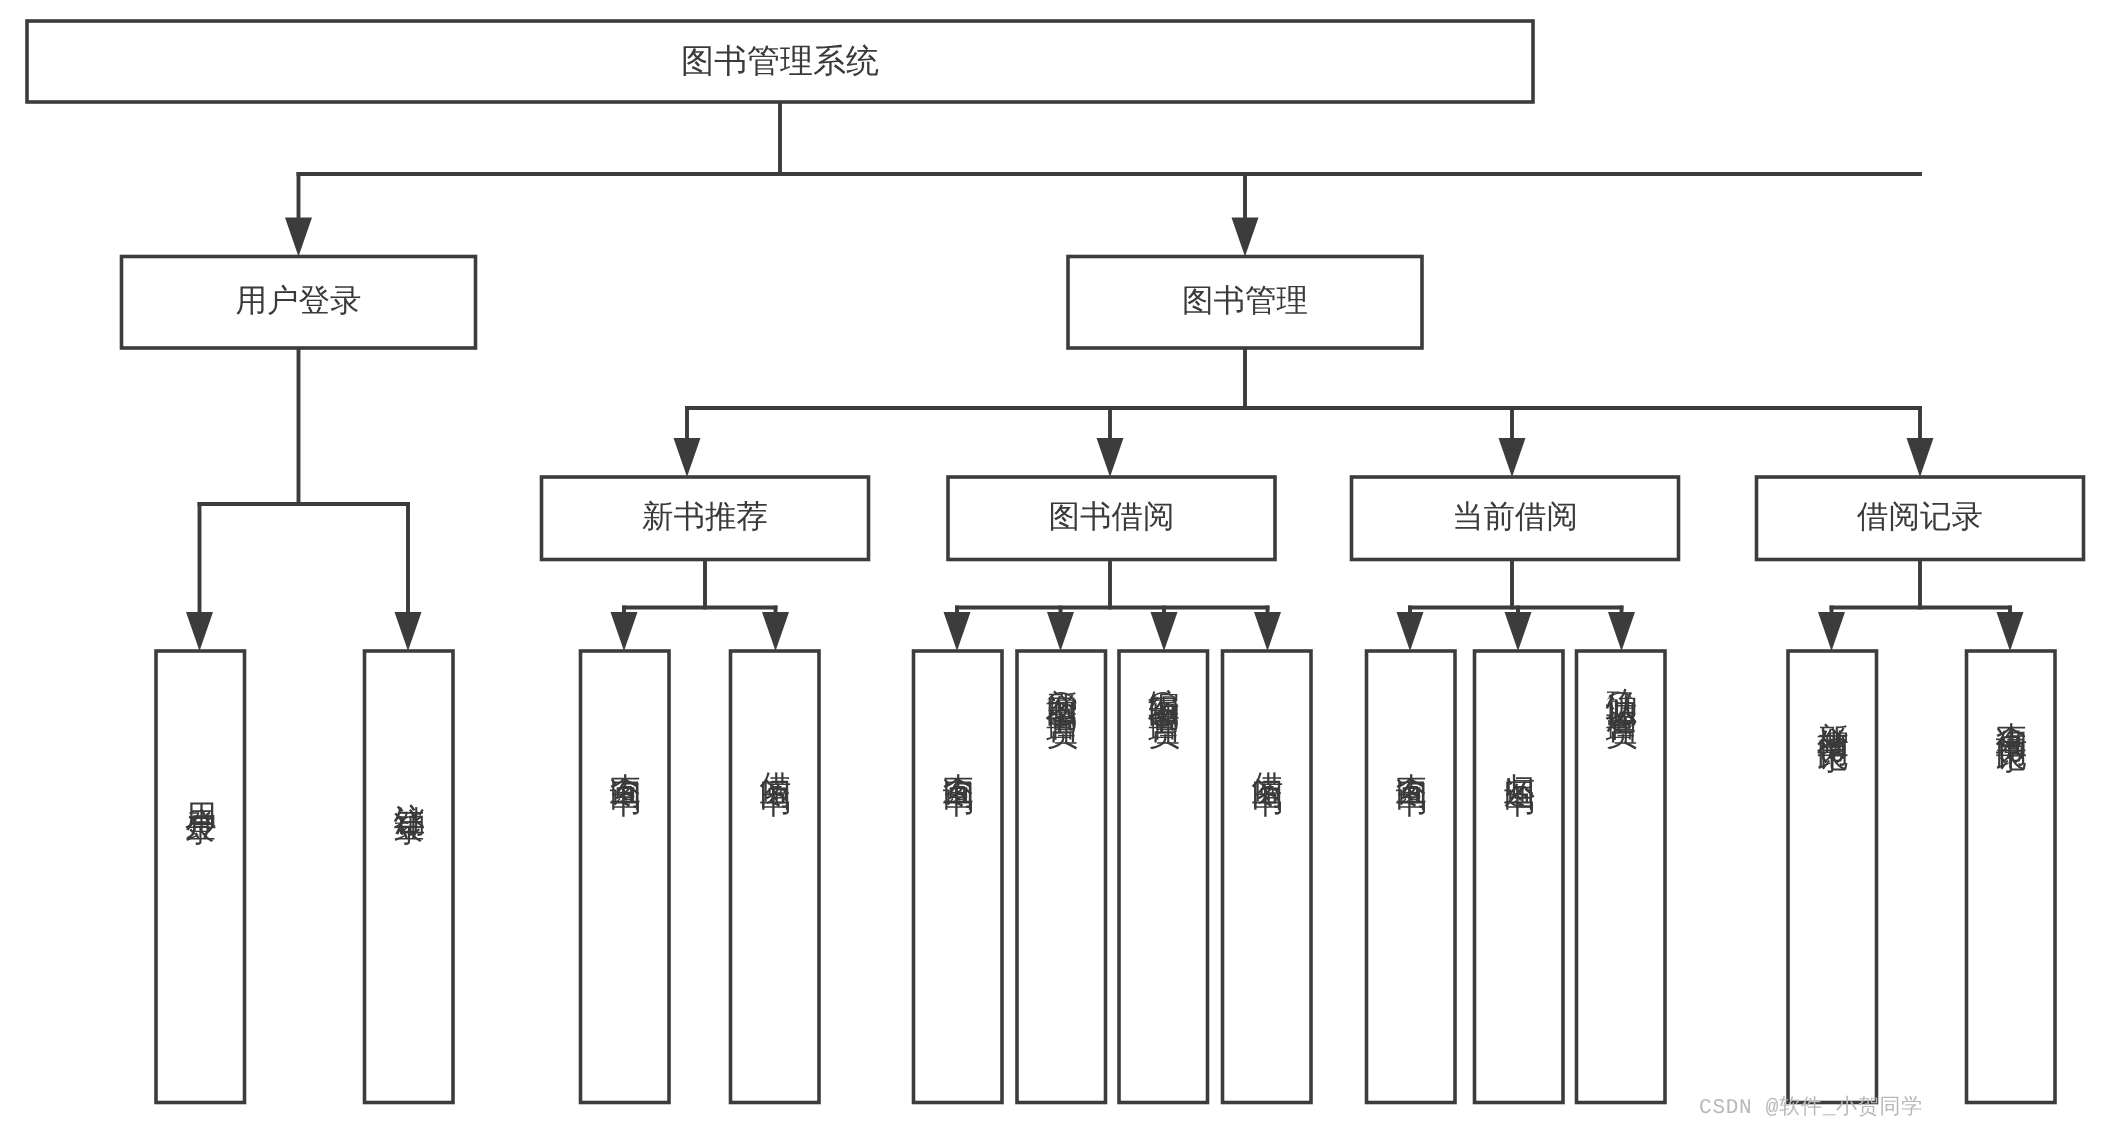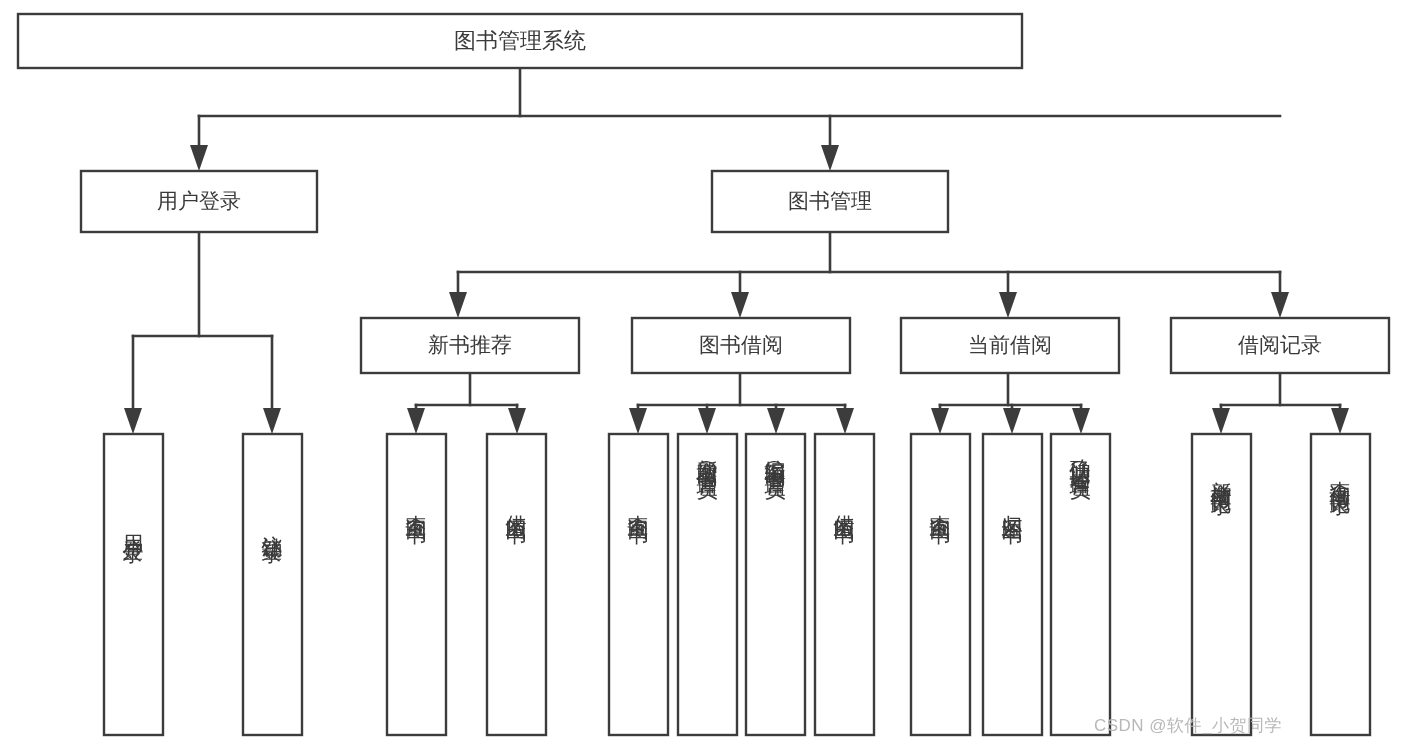--- a/index.html
+++ b/index.html
@@ -65,23 +65,23 @@
     font-family: "Liberation Sans", "DejaVu Sans", sans-serif;
     font-size: 21px;
     line-height: 1;
     color: #3a3a3a;
     letter-spacing: 3px;
     white-space: nowrap;
   }
   #watermark {
     position: absolute;
     right: 8px;
-    bottom: 10px;
-    font-family: Liberation Sans, sans-serif;
-    font-size: 17px;
+    bottom: 0;
+    font-family: Liberation Mono, monospace;
+    font-size: 14px;
     color: #b8b8b8;
     letter-spacing: 0.5px;
     white-space: nowrap;
   }
 </style>
 </head>
 <body>
 
 <div id="diagram-root">
 

